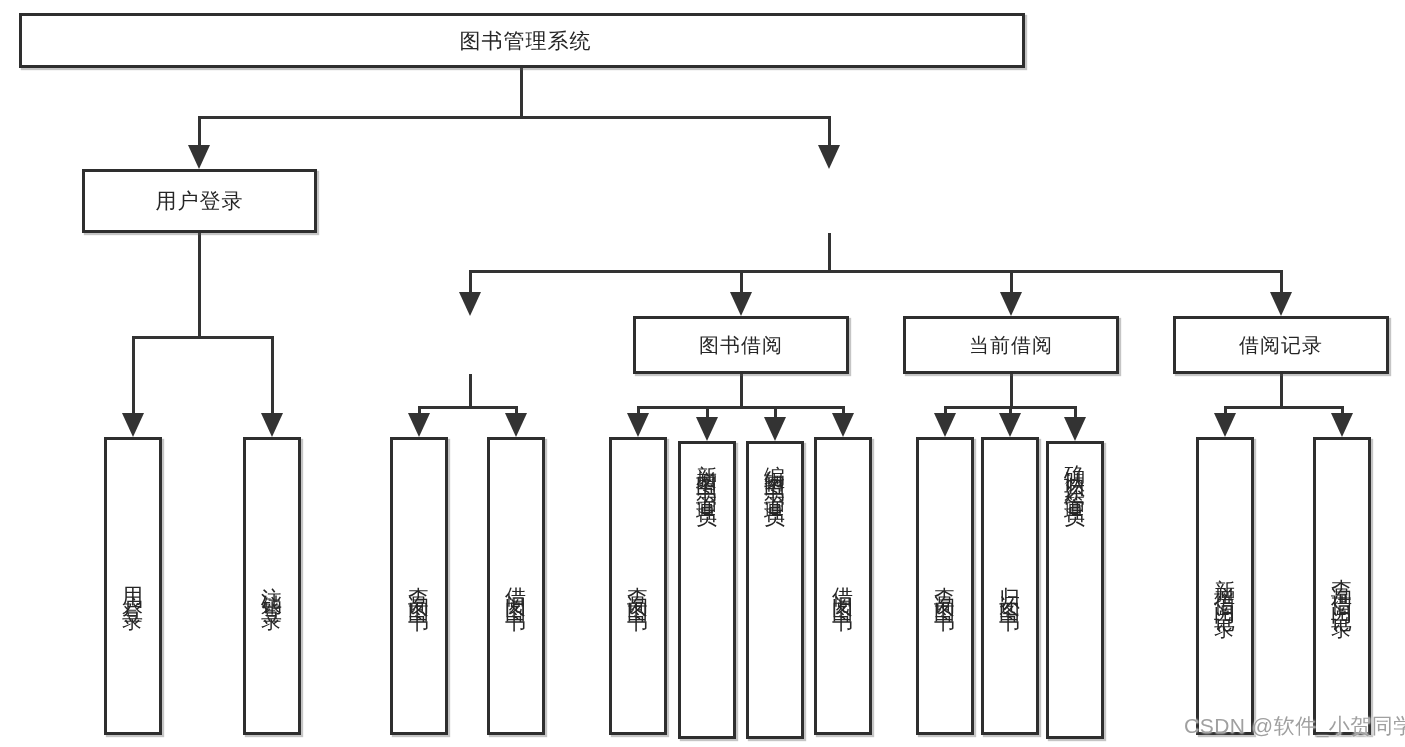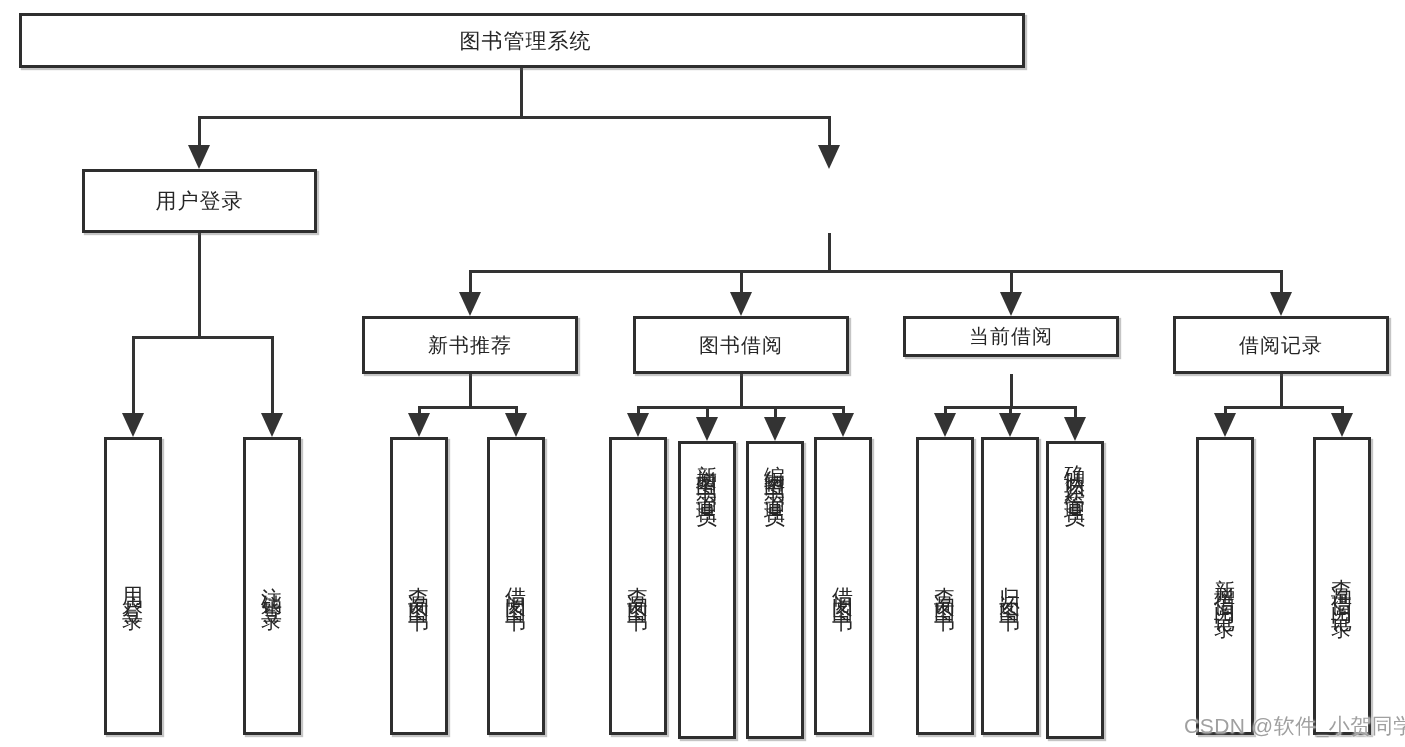--- a/index.html
+++ b/index.html
@@ -123,27 +123,24 @@
   <div class="ar" style="left:1331px;top:413px;"></div>
 
   <div class="box" style="left:19px;top:13px;width:1006px;height:55px;padding-left:7px;">
     <span class="lbl">图书管理系统</span>
   </div>
 
   <div class="box" style="left:82px;top:169px;width:235px;height:64px;">
     <span class="lbl">用户登录</span>
   </div>
 
-  <div class="box lvl3" style="left:362px;top:316px;width:216px;height:58px;">
-    <span class="lbl">新书推荐</span>
-  </div>
   <div class="box lvl3" style="left:633px;top:316px;width:216px;height:58px;align-items:center;">
     <span class="lbl">图书借阅</span>
   </div>
-  <div class="box lvl3" style="left:903px;top:316px;width:216px;height:41px;">
+  <div class="box lvl3" style="left:903px;top:316px;width:216px;height:58px;">
     <span class="lbl">当前借阅</span>
   </div>
   <div class="box lvl3" style="left:1173px;top:316px;width:216px;height:58px;">
     <span class="lbl">借阅记录</span>
   </div>
 
   <div class="box tall" style="left:104px;">
     <span class="vtext">用户登录</span>
   </div>
   <div class="box tall" style="left:243px;">

